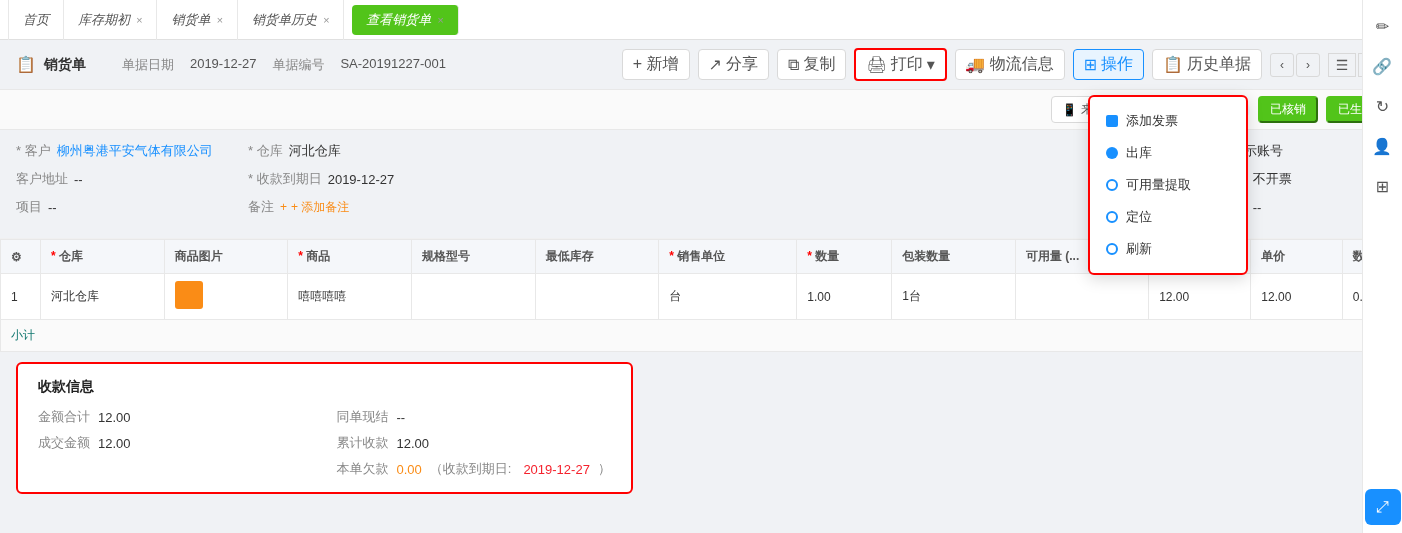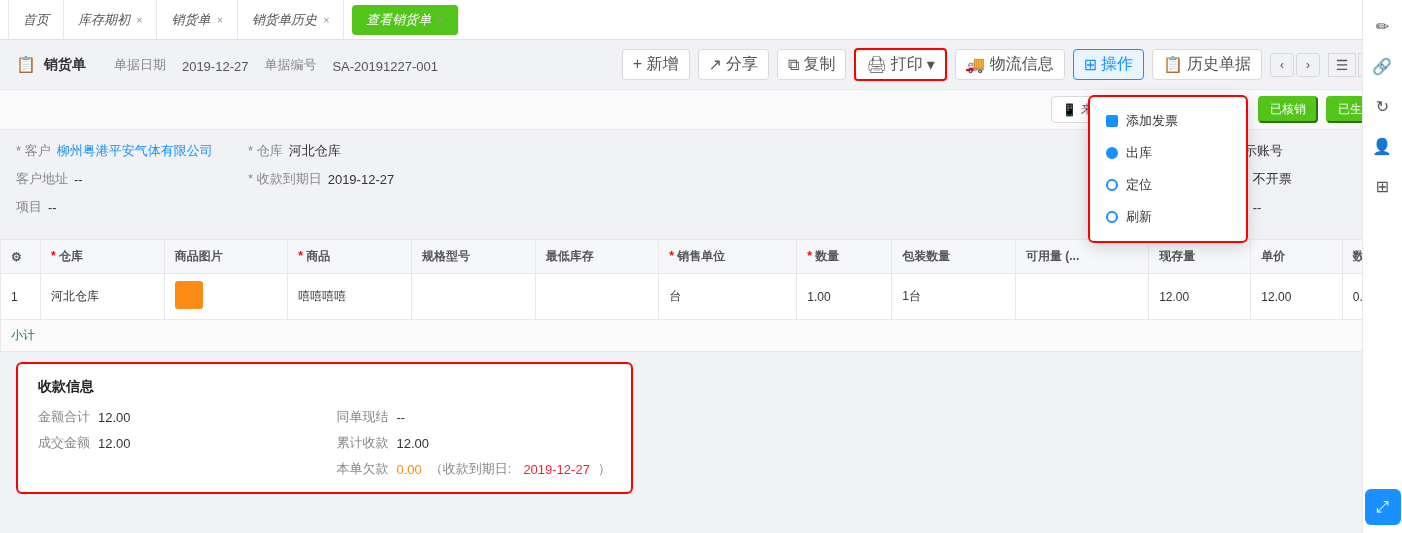--- a/index.html
+++ b/index.html
@@ -24,21 +24,21 @@
     .tab-close-btn { font-size: 16px; color: #999; cursor: pointer; padding: 0 8px; }
 
     
     .doc-header {
       display: flex; align-items: center; padding: 8px 16px;
       border-bottom: 1px solid #e8e8e8; gap: 12px;
     }
     .doc-title-area { display: flex; align-items: center; gap: 8px; }
     .doc-icon { color: #52c41a; font-size: 16px; }
     .doc-title { font-size: 14px; font-weight: bold; color: #333; }
-    .doc-meta { display: flex; align-items: flex-end; gap: 16px; color: #555; font-size: 13px; margin-left: 16px; }
+    .doc-meta { display: flex; align-items: flex-start; gap: 16px; color: #555; font-size: 13px; margin-left: 24px; }
     .doc-meta-label { color: #888; }
     .doc-actions { margin-left: auto; display: flex; align-items: center; gap: 8px; }
     .action-btn {
       display: flex; align-items: center; gap: 4px; padding: 4px 10px;
       border: 1px solid #d9d9d9; border-radius: 4px; cursor: pointer;
       font-size: 16px; color: #555; background: #fff;
     }
     .action-btn.highlight-border { border: 2px solid red; }
     .btn-green { background: #52c41a; color: #fff; border-color: #52c41a; border-radius: 4px; padding: 3px 10px; font-size: 12px; cursor: pointer; }
 
@@ -251,20 +251,27 @@
       </div>
       <div class="form-field" style="margin-left:auto;">
         <span class="form-label">* 票据类型</span>
         <span class="form-value">不开票</span>
       </div>
     </div>
     <div class="form-row">
       <div class="form-field">
         <span class="form-label">项目</span>
         <span class="form-value">--</span>
+      </div>
+      <div class="form-field">
+        <span class="form-label">备注</span>
+        <span class="add-note-btn">
+          <span>+</span>
+          <span>+ 添加备注</span>
+        </span>
       </div>
       <div class="form-field" style="margin-left:auto;">
         <span class="form-label">* 业务员孟</span>
         <span class="form-value">--</span>
       </div>
     </div>
   </div>
 
   <div class="table-section">
     <table class="data-table">
@@ -345,20 +352,24 @@
     <div class="dropdown-item">
       <span class="square-icon"></span>
       <span>添加发票</span>
     </div>
     <div class="dropdown-item">
       <span class="dot-icon dot-blue"></span>
       <span>出库</span>
     </div>
     <div class="dropdown-item">
       <span class="dot-icon dot-outline"></span>
+      <span>可用量提取</span>
+    </div>
+    <div class="dropdown-item">
+      <span class="dot-icon dot-outline"></span>
       <span>定位</span>
     </div>
     <div class="dropdown-item">
       <span class="dot-icon dot-outline"></span>
       <span>刷新</span>
     </div>
   </div>
 
   <div class="right-sidebar">
     <div class="sidebar-icon" title="编辑">✏</div>

